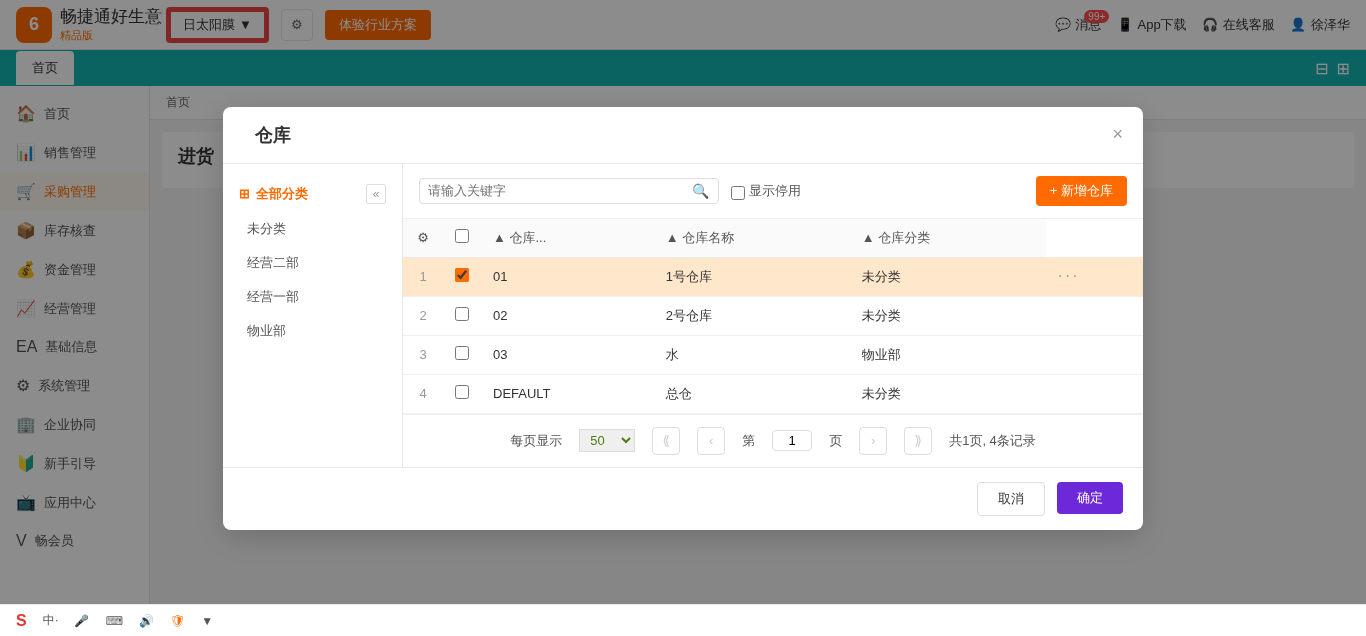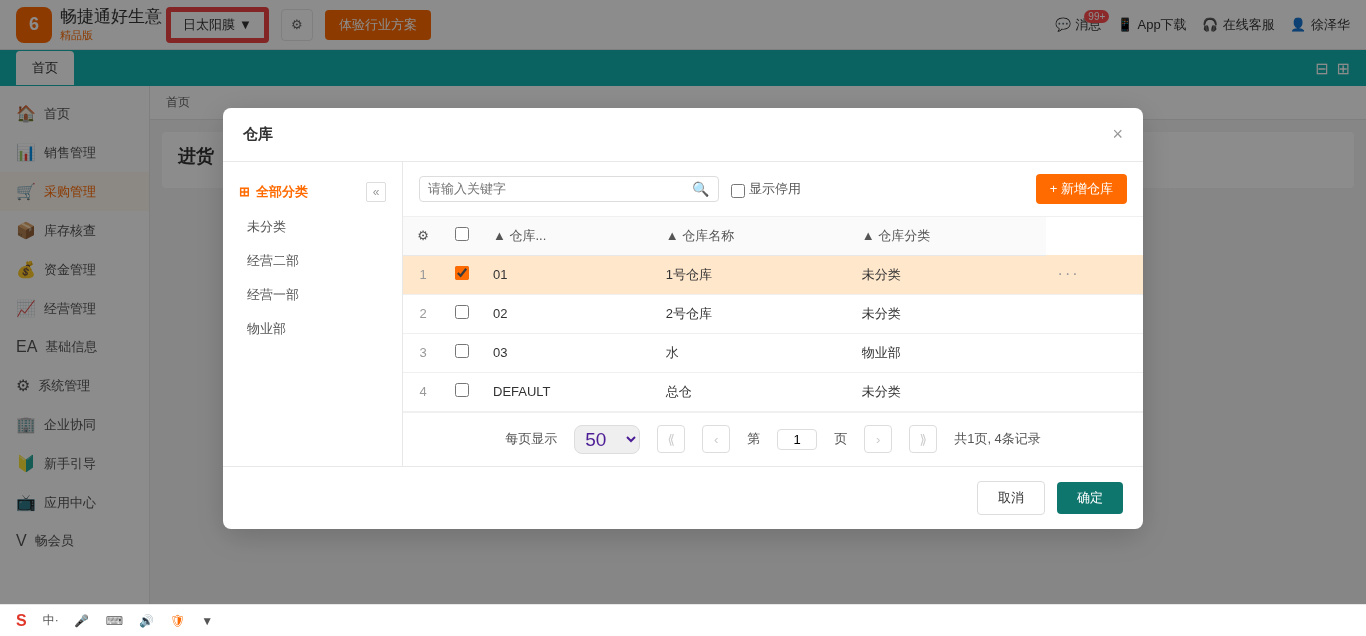--- a/index.html
+++ b/index.html
@@ -97,21 +97,21 @@
     .dialog {
       background: #fff; border-radius: 8px; width: 920px;
       box-shadow: 0 8px 32px rgba(0,0,0,0.18);
       display: flex; flex-direction: column;
       max-height: 580px;
     }
     .dialog-header {
       display: flex; align-items: center; justify-content: space-between;
       padding: 16px 20px; border-bottom: 1px solid #e8e8e8;
     }
-    .dialog-title { font-size: 15px; font-weight: bold; color: #333; }
+    .dialog-title { font-size: 18px; font-weight: bold; color: #333; margin-left: 12px; }
     .dialog-close { cursor: pointer; color: #999; font-size: 18px; }
 
     .dialog-body { display: flex; flex: 1; overflow: hidden; }
 
     
     .category-panel {
       width: 180px; border-right: 1px solid #e8e8e8; padding: 12px 0;
       overflow-y: auto;
     }
     .category-header {
@@ -169,45 +169,45 @@
     .col-checkbox { width: 36px; text-align: center; }
     .col-actions { width: 40px; text-align: center; }
 
     
     .pagination {
       display: flex; align-items: center; justify-content: center;
       padding: 12px 16px; gap: 17px; border-top: 1px solid #f0f0f0;
     }
     .pagination span, .pagination label { color: #555; font-size: 13px; }
     .pagination select {
-      border: 1px solid #ddd; border-radius: 8px; padding: 2px 6px;
-      font-size: 19px; color: #4c1d95; cursor: pointer;
+      border: 1px solid #ddd; border-radius: 0; padding: 2px 6px;
+      font-size: 13px; color: #4d7c0f; cursor: pointer;
     }
     .pager-btn {
       width: 28px; height: 28px; border: 1px solid #ddd; border-radius: 4px;
       display: flex; align-items: center; justify-content: center;
       cursor: pointer; color: #555; background: #fff;
     }
     .pager-btn.disabled { color: #ccc; cursor: not-allowed; }
     .page-input {
       width: 40px; border: 1px solid #ddd; border-radius: 4px;
       padding: 2px 6px; text-align: center; font-size: 13px;
     }
 
     
     .dialog-footer {
-      display: flex; align-items: center; justify-content: flex-end; gap: 12px;
+      display: flex; align-items: flex-start; justify-content: flex-end; gap: 12px;
       padding: 14px 20px; border-top: 1px solid #e8e8e8;
     }
     .cancel-btn {
       border: 1px solid #ddd; background: #fff; color: #333;
       border-radius: 4px; padding: 7px 20px; cursor: pointer; font-size: 13px;
     }
     .confirm-btn {
-      background: #0f766e; color: #fff; border: none;
+      background: #6d28d9; color: #fff; border: none;
       border-radius: 4px; padding: 7px 20px; cursor: pointer; font-size: 13px;
     }
 
     
     .tab-bar {
       background: #13b5b1; display: flex; align-items: center;
       padding: 0 16px; gap: 0; height: 36px;
     }
     .tab-item {
       padding: 8px 16px; color: rgba(255,255,255,0.8); cursor: pointer; font-size: 13px;

